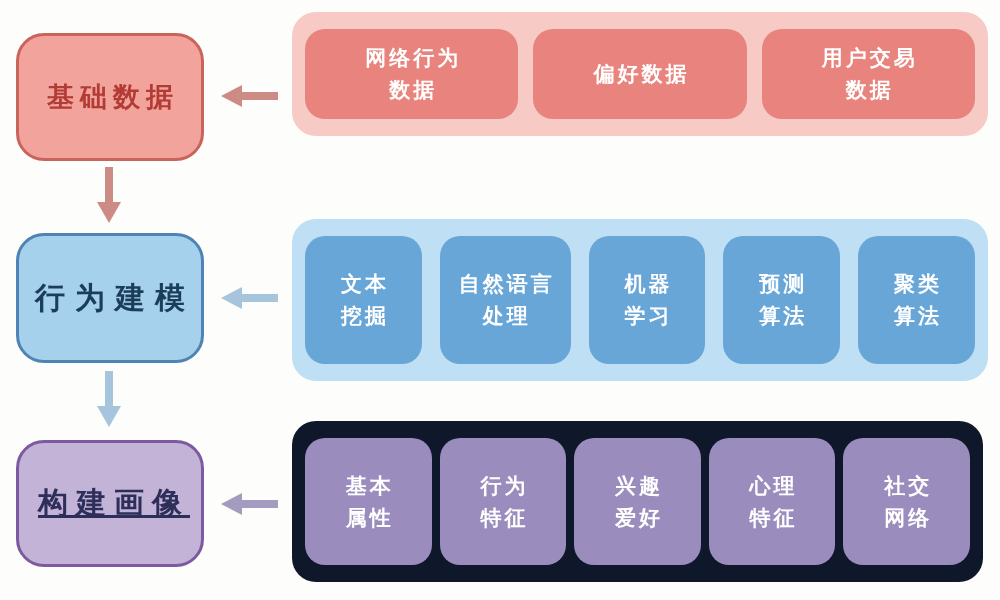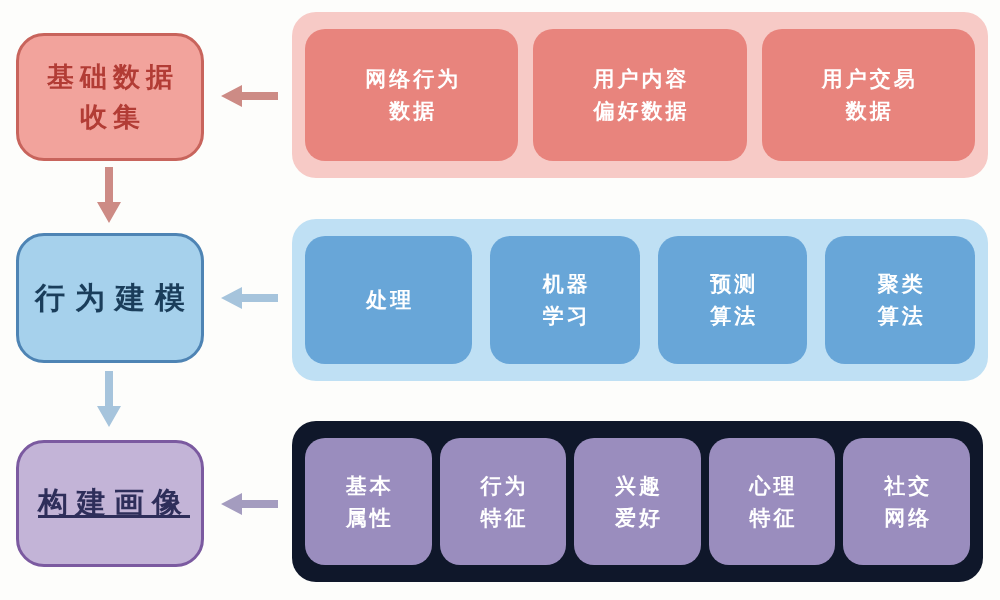--- a/index.html
+++ b/index.html
@@ -37,21 +37,21 @@
   
   .group {
     position: absolute;
     left: 292px;
     width: 696px;
     border-radius: 24px;
     display: flex;
     align-items: stretch;
     padding: 17px 13px;
   }
-  .row1 .group { top: 12px; height: 166px; background: #F7CAC6; gap: 15px; }
+  .row1 .group { top: 12px; height: 124px; background: #F7CAC6; gap: 15px; }
   .row2 .group { top: 219px; height: 162px; background: #BFE0F4; gap: 18px; }
   .row3 .group { top: 421px; height: 161px; background: #0f172a; width: 691px; gap: 8px; }
 
   .item {
     flex: 1 1 0;
     border-radius: 20px;
     display: flex;
     flex-direction: column;
     align-items: center;
     justify-content: center;
@@ -78,36 +78,34 @@
   svg { display: block; width: 100%; height: 100%; }
 </style>
 </head>
 <body>
 
 <div class="canvas">
 
   <div class="row1">
     <div class="stage">
       <span>基础数据</span>
-      <span>收集</span>
     </div>
 
     <div class="h-arrow">
       <svg viewBox="0 0 57 26">
           <polygon points="0,13 21,2 21,9 57,9 57,17 21,17 21,24" fill="#CD8B85"></polygon>
         </svg>
     </div>
 
     <div class="group">
       <div class="item">
         <span>网络行为</span>
         <span>数据</span>
       </div>
       <div class="item">
-        <span>用户内容</span>
         <span>偏好数据</span>
       </div>
       <div class="item">
         <span>用户交易</span>
         <span>数据</span>
       </div>
     </div>
   </div>
 
   <div class="v-arrow va1">
@@ -121,21 +119,26 @@
       <span>行为建模</span>
     </div>
 
     <div class="h-arrow">
       <svg viewBox="0 0 57 26">
           <polygon points="0,13 21,2 21,9 57,9 57,17 21,17 21,24" fill="#A6C4DC"></polygon>
         </svg>
     </div>
 
     <div class="group">
+      <div class="item">
+        <span>文本</span>
+        <span>挖掘</span>
+      </div>
       <div class="item item-wide">
+        <span>自然语言</span>
         <span>处理</span>
       </div>
       <div class="item">
         <span>机器</span>
         <span>学习</span>
       </div>
       <div class="item">
         <span>预测</span>
         <span>算法</span>
       </div>

